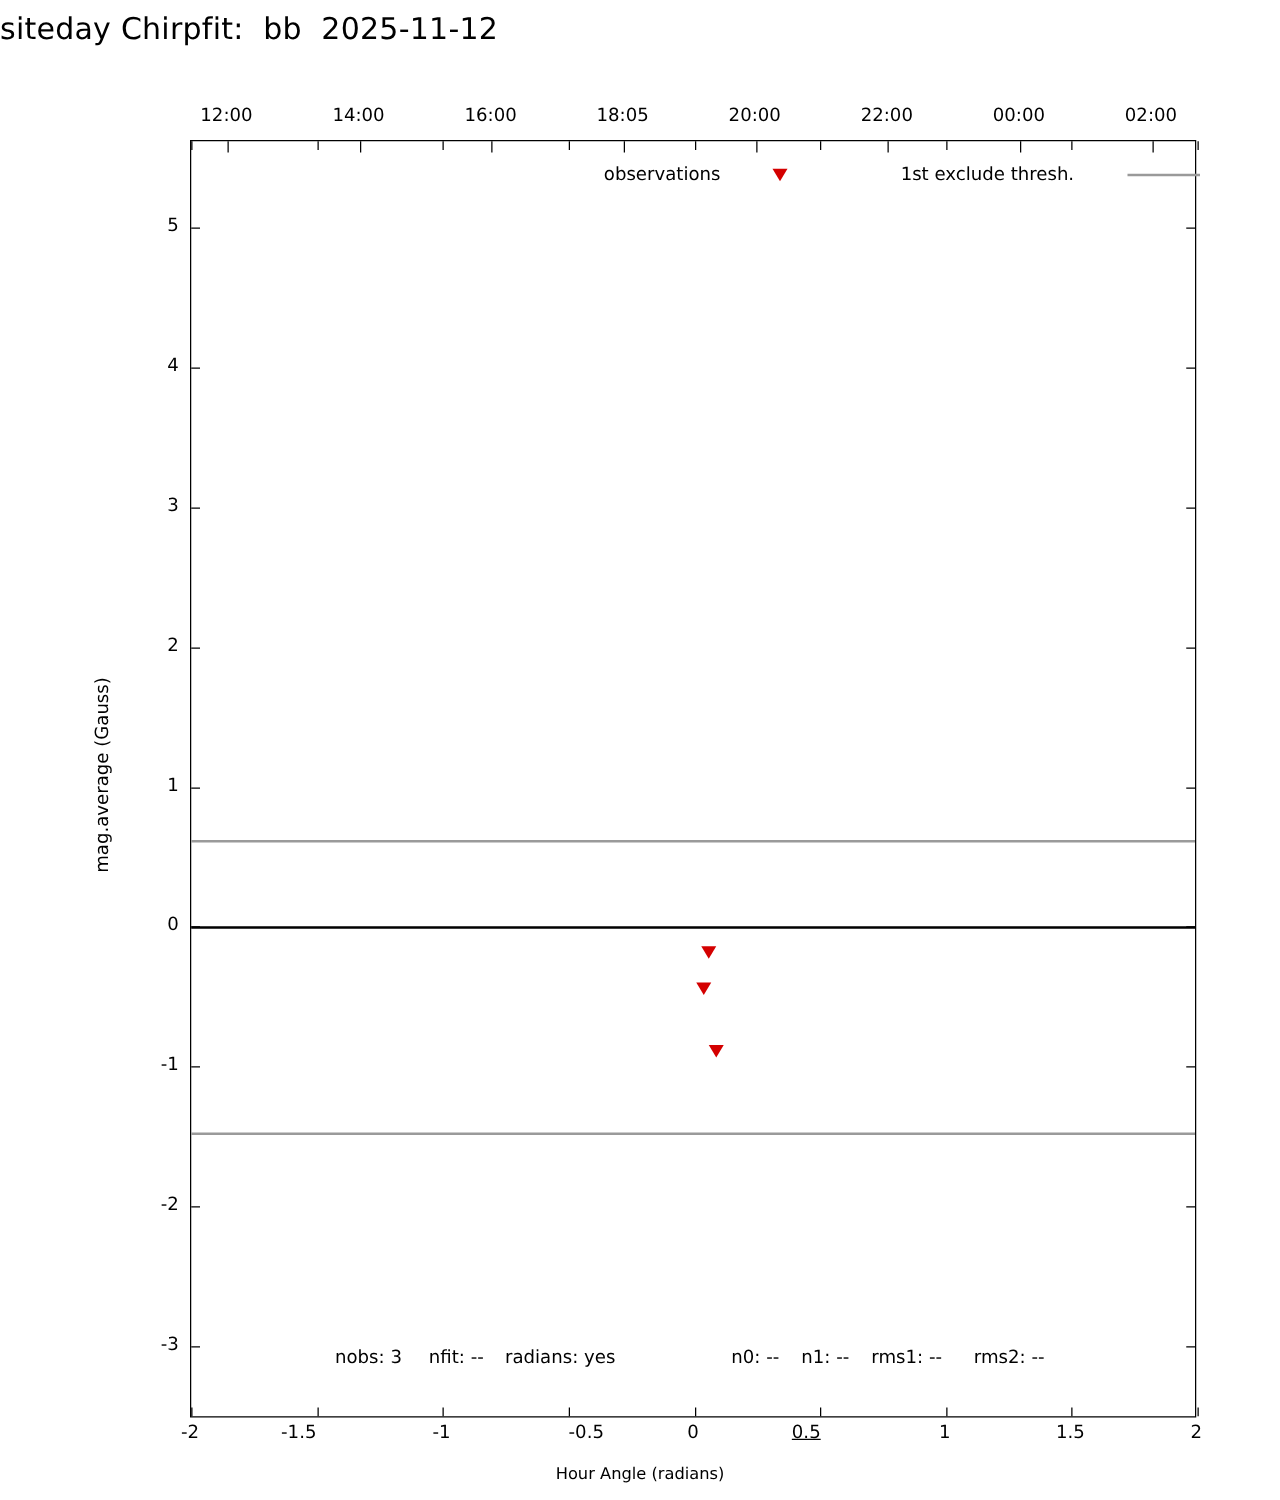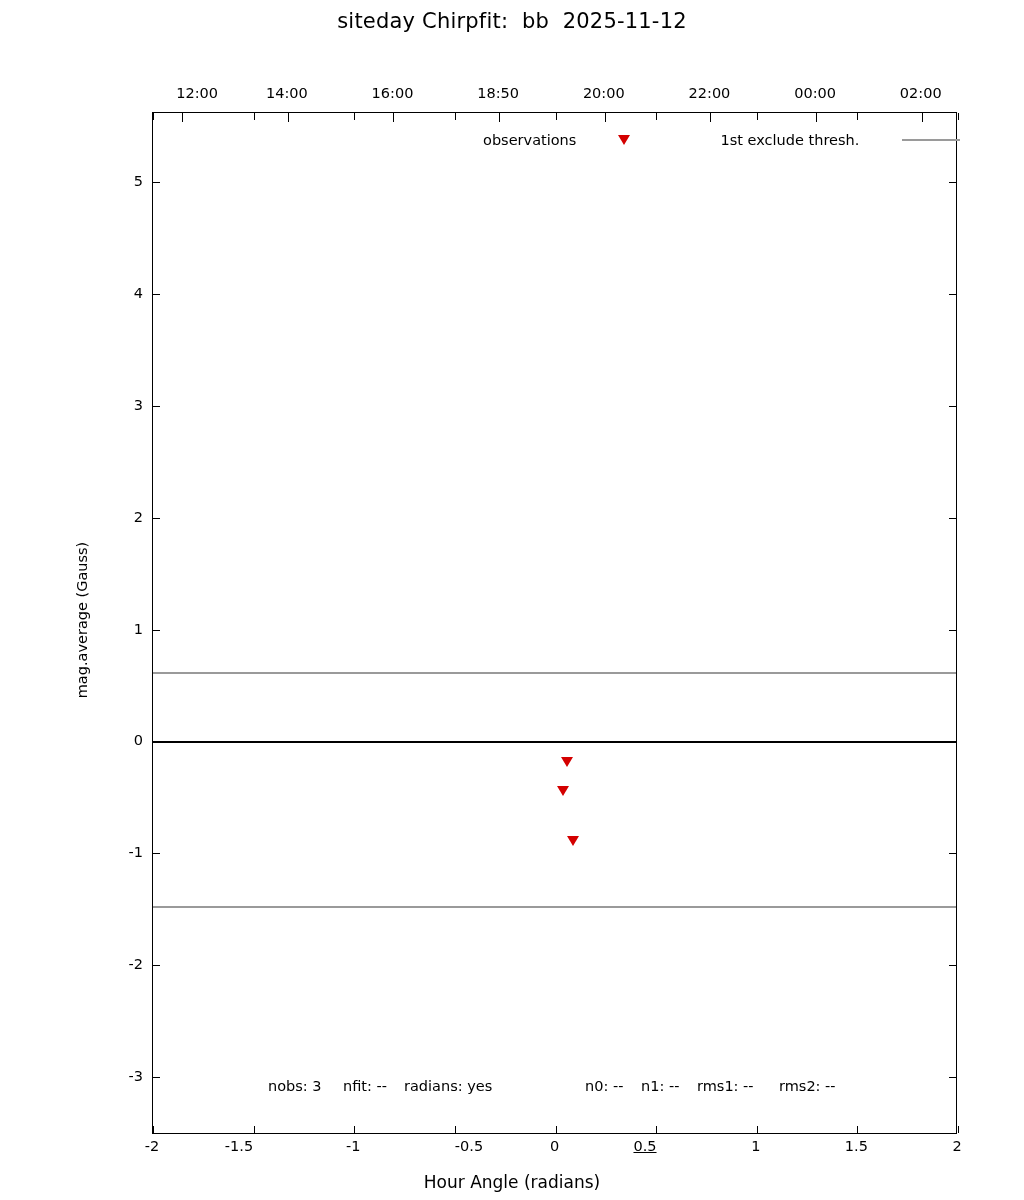--- a/index.html
+++ b/index.html
@@ -18,40 +18,40 @@
     position: relative;
     width: 1024px;
     height: 1200px;
   }
   
   .main-title {
     position: absolute;
     left: 0;
     top: 9px;
     width: 1024px;
-    text-align: center;
-    font-size: 21px;
+    text-align: left;
+    font-size: 24px;
     letter-spacing: 0.2px;
     white-space: pre;
   }
   .top-axis-label {
     position: absolute;
     left: 0;
     top: 57px;
     width: 1024px;
     text-align: center;
     font-size: 14.5px;
   }
   .xlabel {
     position: absolute;
     left: 0;
     top: 1172px;
     width: 1024px;
     text-align: center;
-    font-size: 17px;
+    font-size: 13px;
   }
   .ylabel {
     position: absolute;
     left: 82px;
     top: 620px;
     font-size: 14.5px;
     transform: translate(-50%, -50%) rotate(-90deg);
     transform-origin: center center;
     white-space: nowrap;
   }
@@ -221,24 +221,24 @@
   <div id="decor">
       <div class="ticklabel xbottom" style="left: 152px;">-2</div>
       <div class="ticklabel xbottom" style="left: 239px;">-1.5</div>
       <div class="ticklabel xbottom" style="left: 353.25px;">-1</div>
       <div class="ticklabel xbottom" style="left: 469px;">-0.5</div>
       <div class="ticklabel xbottom" style="left: 554.5px;">0</div>
       <div class="ticklabel xbottom" style="left: 645px; text-decoration: underline;">0.5</div>
       <div class="ticklabel xbottom" style="left: 755.75px;">1</div>
       <div class="ticklabel xbottom" style="left: 856.375px;">1.5</div>
       <div class="ticklabel xbottom" style="left: 957px;">2</div>
-      <div class="ticklabel xtop" style="left: 181.181px; margin-left: 16px;">12:00</div>
+      <div class="ticklabel xtop" style="left: 181.181px;">12:00</div>
       <div class="ticklabel xtop" style="left: 286.837px;">14:00</div>
       <div class="ticklabel xtop" style="left: 392.494px;">16:00</div>
-      <div class="ticklabel xtop" style="left: 498.15px;">18:50</div>
+      <div class="ticklabel xtop" style="left: 498.15px;">18:05</div>
       <div class="ticklabel xtop" style="left: 603.806px;">20:00</div>
       <div class="ticklabel xtop" style="left: 709.462px;">22:00</div>
       <div class="ticklabel xtop" style="left: 815.119px;">00:00</div>
       <div class="ticklabel xtop" style="left: 920.775px;">02:00</div>
       <div class="ticklabel yleft" style="top: 1075.86px;">-3</div>
       <div class="ticklabel yleft" style="top: 964.039px;">-2</div>
       <div class="ticklabel yleft" style="top: 852.223px;">-1</div>
       <div class="ticklabel yleft" style="top: 740.407px;">0</div>
       <div class="ticklabel yleft" style="top: 628.591px;">1</div>
       <div class="ticklabel yleft" style="top: 516.775px;">2</div>

